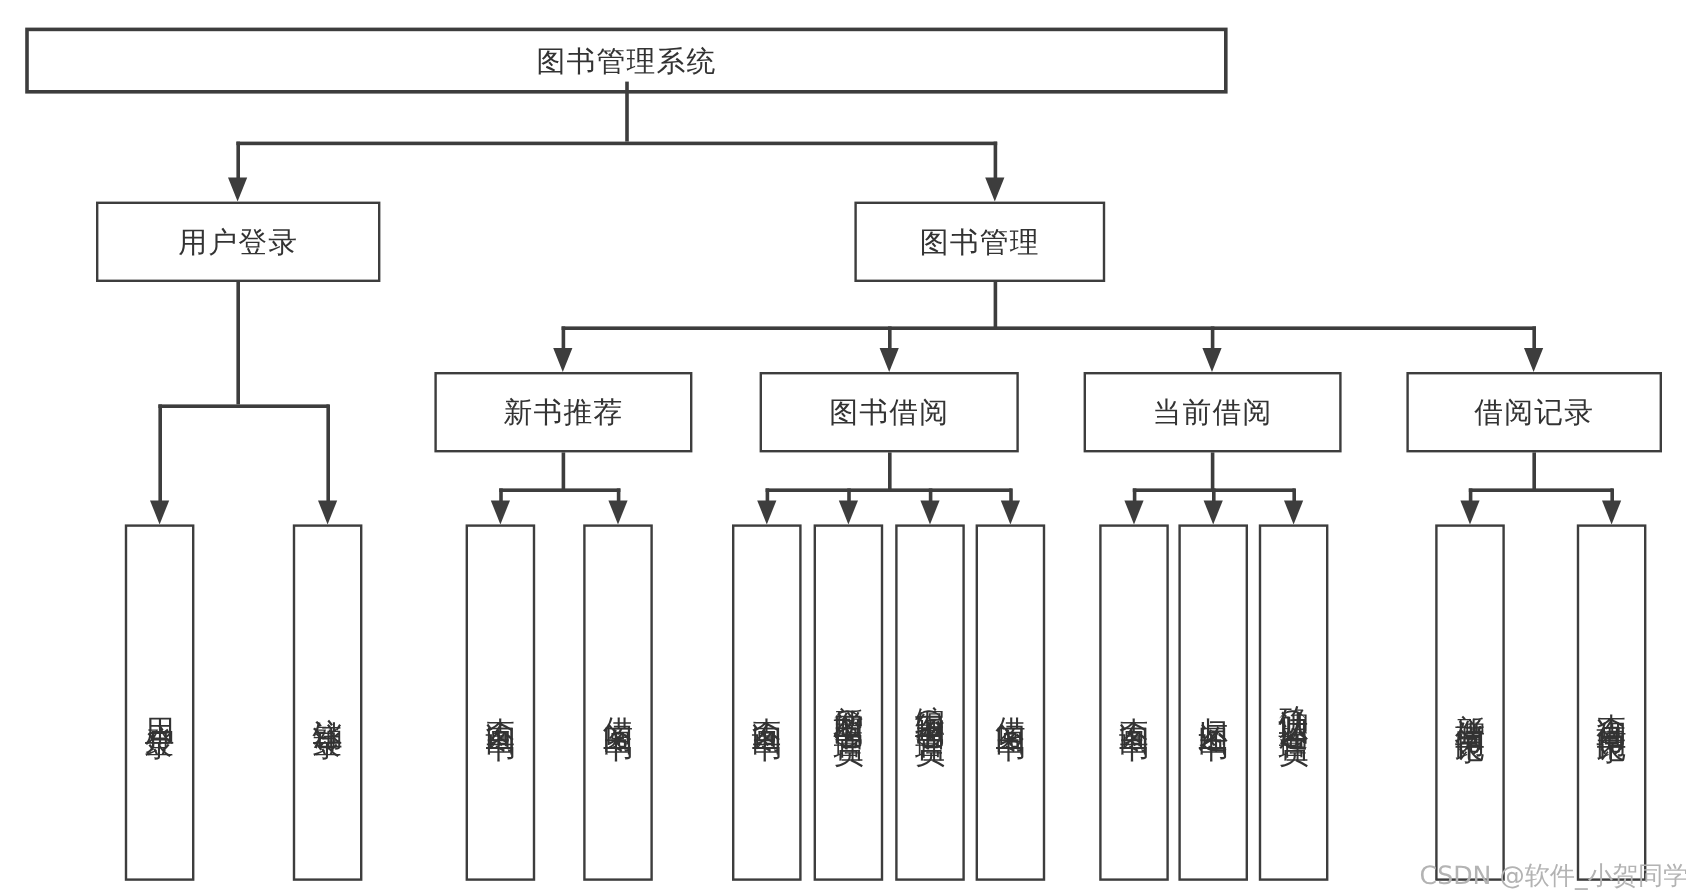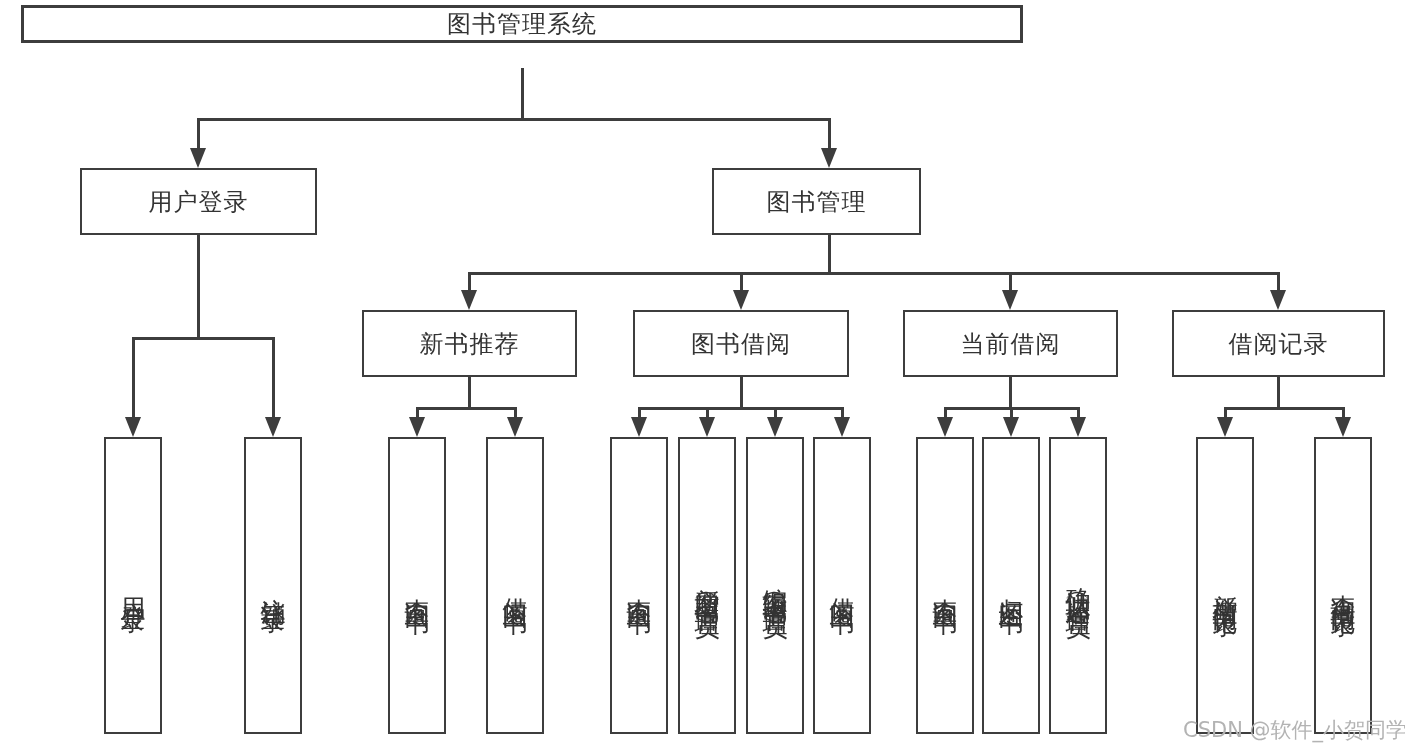--- a/index.html
+++ b/index.html
@@ -60,21 +60,21 @@
     color:var(--wm);
     white-space:nowrap;
     z-index:5;
   }
 </style>
 </head>
 <body>
 
 <div class="canvas">
 
-  <div class="node" style="left:21px;top:5px;width:1002px;height:38px;border-width:3px">
+  <div class="node" style="left:21px;top:23px;width:1002px;height:55px;border-width:3px">
     <span class="hlabel">图书管理系统</span>
   </div>
 
   <div class="vl" style="left:521px;top:68px;height:50px"></div>
   <div class="hl" style="left:197px;top:118px;width:634px"></div>
   <div class="vl" style="left:197px;top:118px;height:32px"></div>
   <div class="ar" style="left:190px;top:148px"></div>
   <div class="vl" style="left:828px;top:118px;height:32px"></div>
   <div class="ar" style="left:821px;top:148px"></div>
 

